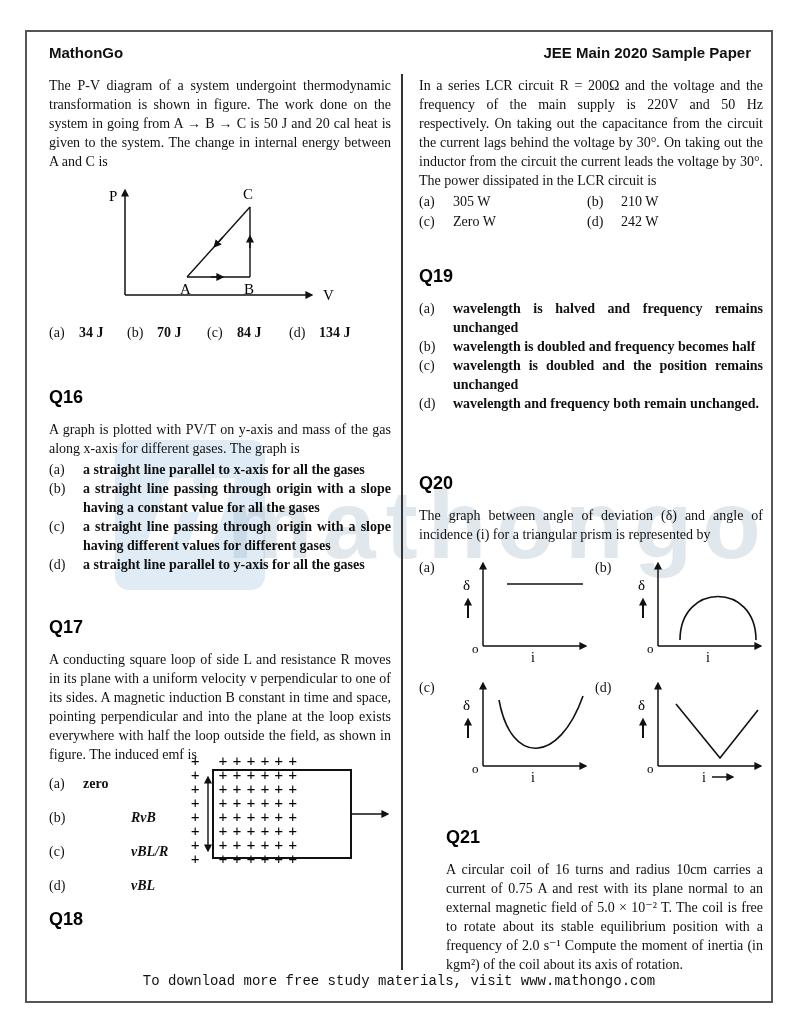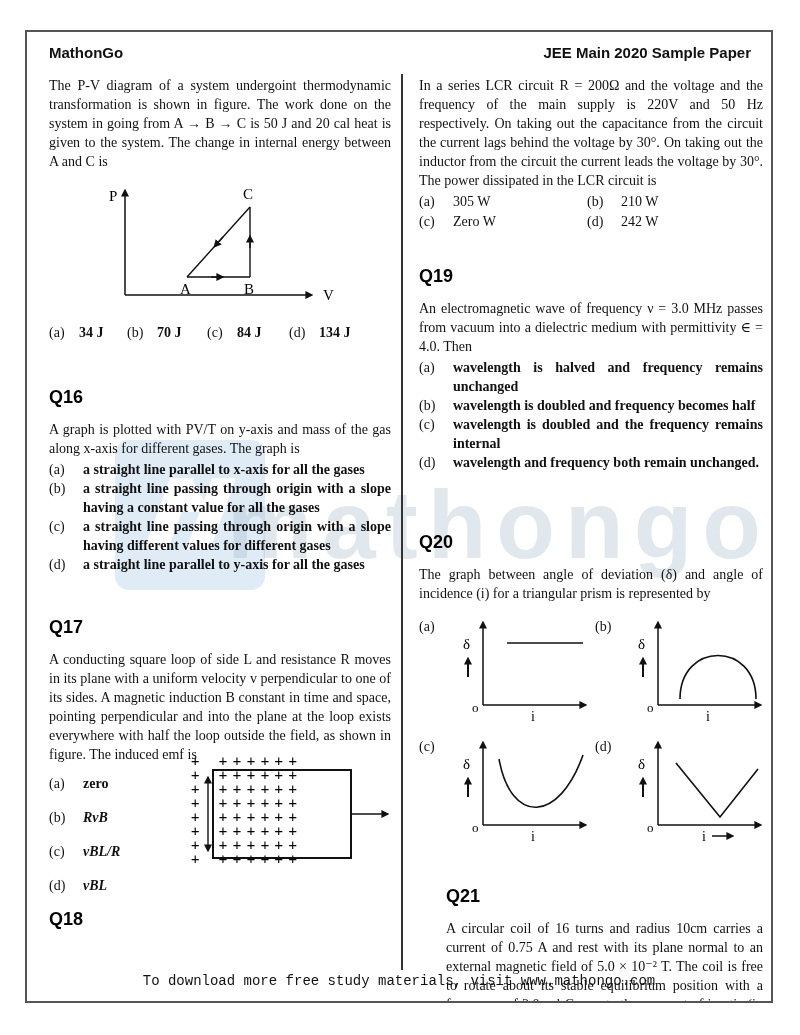--- a/index.html
+++ b/index.html
@@ -35,21 +35,21 @@
 
   .pv-svg { margin:6px 0 2px 46px; display:block; }
 
   .sec-q16 { margin-top:46px; }
   .sec-q17 { margin-top:44px; }
   .q18-head { margin-top:40px; }
 
   .q17-row { display:flex; margin-top:4px; }
   .q17-opts { flex:0 0 140px; padding-top:6px; }
   .q17-opts .opt { margin-bottom:15px; }
-  .q17-opts .opt:not(:first-child) .txt { font-style:italic; }
+  .q17-opts .opt:not(:first-child) .txt { font-style:italic;margin-left:48px; }
   .q17-svg { margin-top:-14px; }
 
   .optgrid { display:grid; grid-template-columns:168px 168px; row-gap:1px; margin-top:2px; }
 
   .sec-q19 { margin-top:36px; }
   .sec-q20 { margin-top:61px; }
   .sec-q21 { margin-top:42px;margin-left:27px; }
 
   .graphs { display:grid; grid-template-columns:176px 168px; row-gap:8px; margin-top:10px; }
   .graph-cell { display:flex; }
@@ -211,33 +211,32 @@
           </div>
         <div class="opt">
             <span class="lab">(d)</span>
             <span>242 W</span>
           </div>
       </div>
     </section>
 
     <section class="sec-q19">
       <h3 class="qnum">Q19</h3>
-      <p class="qtext">An electromagnetic wave of frequency ν = 3.0 MHz passes from vacuum into a dielectric medium with permittivity ∈ = 4.0. Then</p>
       <div class="opts">
         <div class="opt">
             <span class="lab">(a)</span>
             <span class="txt">wavelength is halved and frequency remains unchanged</span>
           </div>
         <div class="opt">
             <span class="lab">(b)</span>
             <span class="txt">wavelength is doubled and frequency becomes half</span>
           </div>
         <div class="opt">
             <span class="lab">(c)</span>
-            <span class="txt">wavelength is doubled and the frequency remains internal</span>
+            <span class="txt">wavelength is doubled and the position remains unchanged</span>
           </div>
         <div class="opt">
             <span class="lab">(d)</span>
             <span class="txt">wavelength and frequency both remain unchanged.</span>
           </div>
       </div>
     </section>
 
     <section class="sec-q20">
       <h3 class="qnum">Q20</h3>

